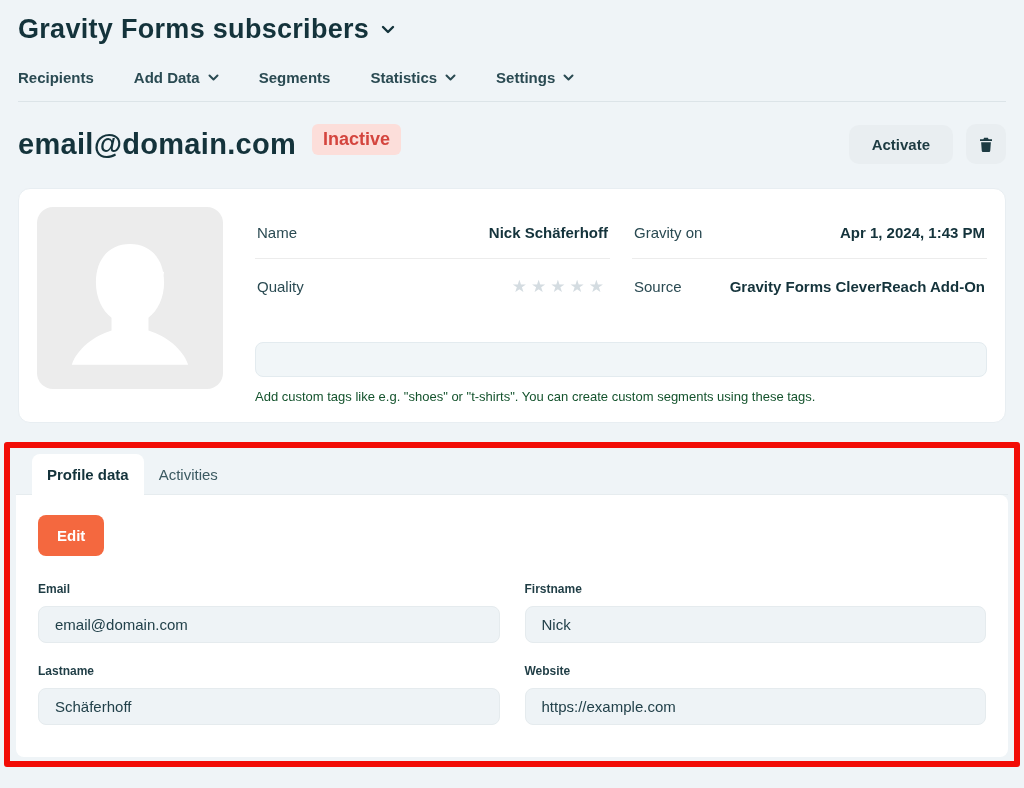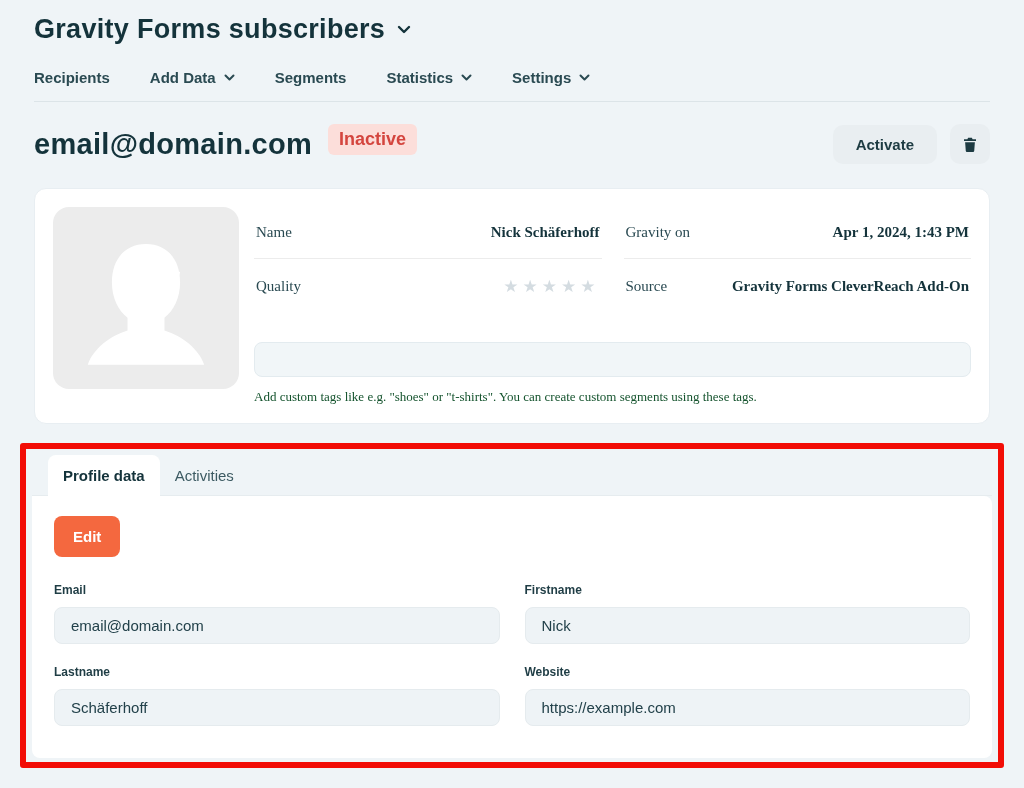--- a/index.html
+++ b/index.html
@@ -3,21 +3,21 @@
 <meta charset="utf-8">
 <style>
   * { box-sizing: border-box; margin: 0; padding: 0; }
   html, body { width: 1024px; height: 788px; }
   body {
     background: #eff4f7;
     font-family: "Liberation Sans", sans-serif;
     color: #18363e;
     overflow: hidden;
   }
-  .page { padding: 14px 34px 0; }
+  .page { padding: 14px 18px 0; }
 
   
   .app-title { display: flex; align-items: center; gap: 12px; }
   .app-title h1 { font-size: 27px; font-weight: 700; color: #14333b; letter-spacing: .3px; }
   .chev { display: inline-flex; align-items: center; }
   .chev svg { display: block; }
 
   
   .nav { display: flex; gap: 40px; margin-top: 24px; padding-bottom: 15px; border-bottom: 1px solid #dce4e8; }
   .nav-item { display: flex; align-items: center; gap: 8px; font-size: 15px; font-weight: 600; color: #2a4a52; cursor: pointer; }
@@ -45,21 +45,21 @@
   
   .card {
     background: #fff; border: 1px solid #e8eef2; border-radius: 12px;
     margin-top: 24px; padding: 18px; display: flex;
   }
   .avatar {
     width: 186px; height: 182px; background: #ececec; border-radius: 16px;
     flex-shrink: 0; display: flex; align-items: flex-end; justify-content: center;
     overflow: hidden;
   }
-  .details { flex: 1; margin-left: 15px; font-family: Liberation Serif, serif; }
+  .details { flex: 1; margin-left: 32px; }
   .details-grid { display: grid; grid-template-columns: 1fr 1fr; column-gap: 22px; }
   .detail-row {
     display: flex; justify-content: space-between; align-items: center;
     padding: 17px 2px; font-size: 15px;
   }
   .detail-row.ruled { border-bottom: 1px solid #ececec; }
   .detail-label { color: #2a4a52; }
   .detail-value { font-weight: 700; color: #14333b; text-align: right; }
   .stars { color: #d4dce1; font-size: 17px; letter-spacing: 4px; font-weight: 400; }
   .tags-input {

